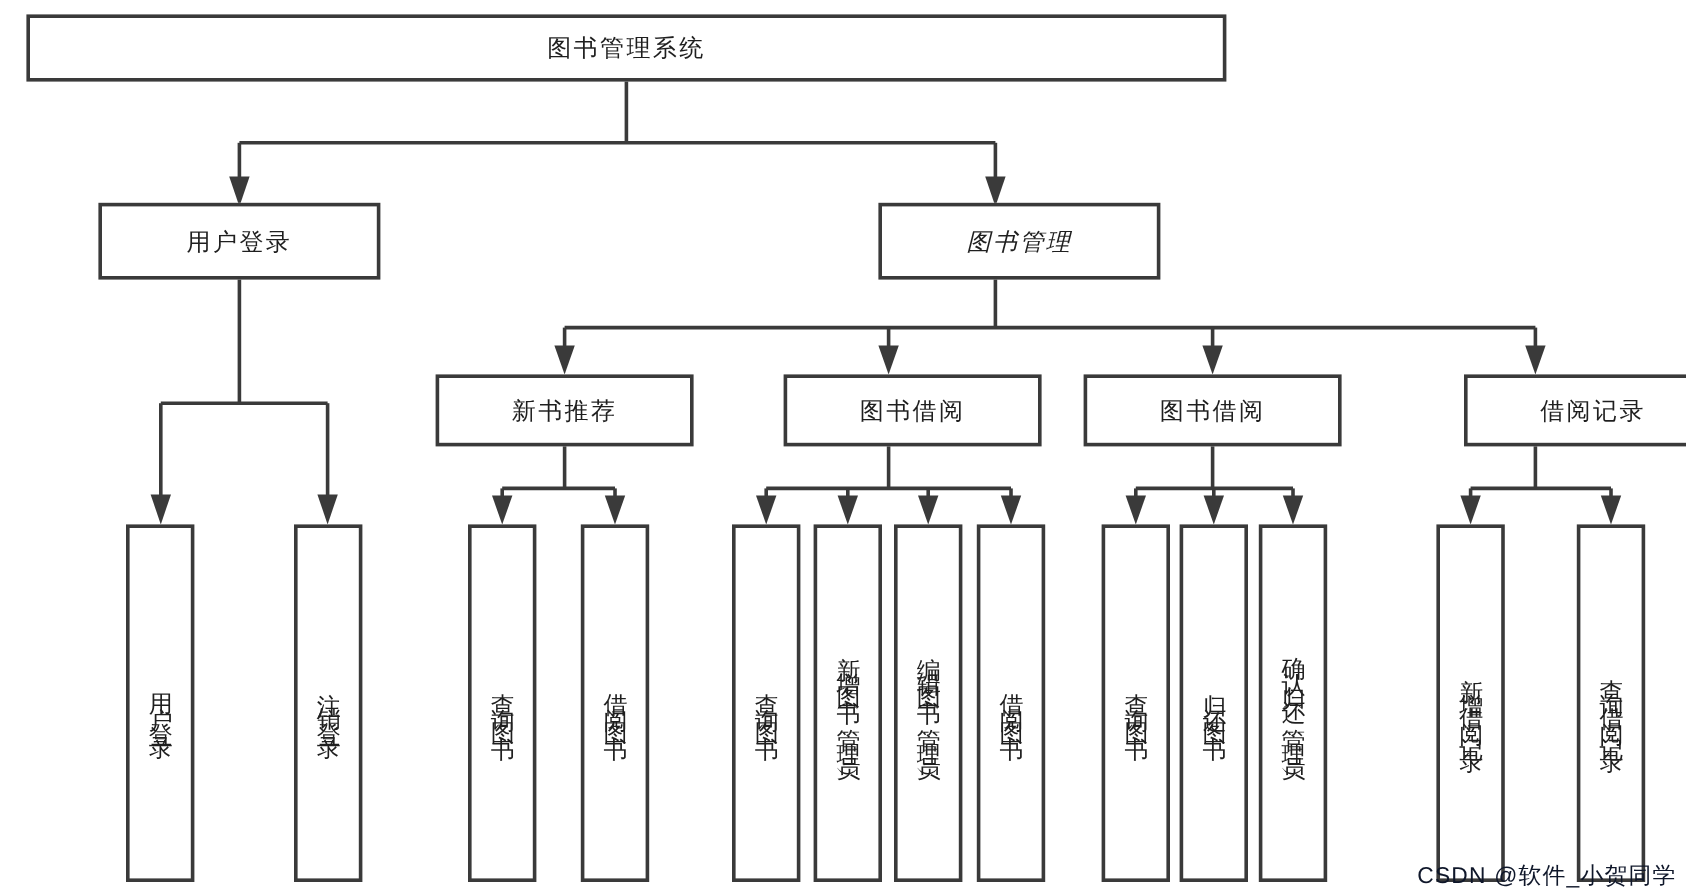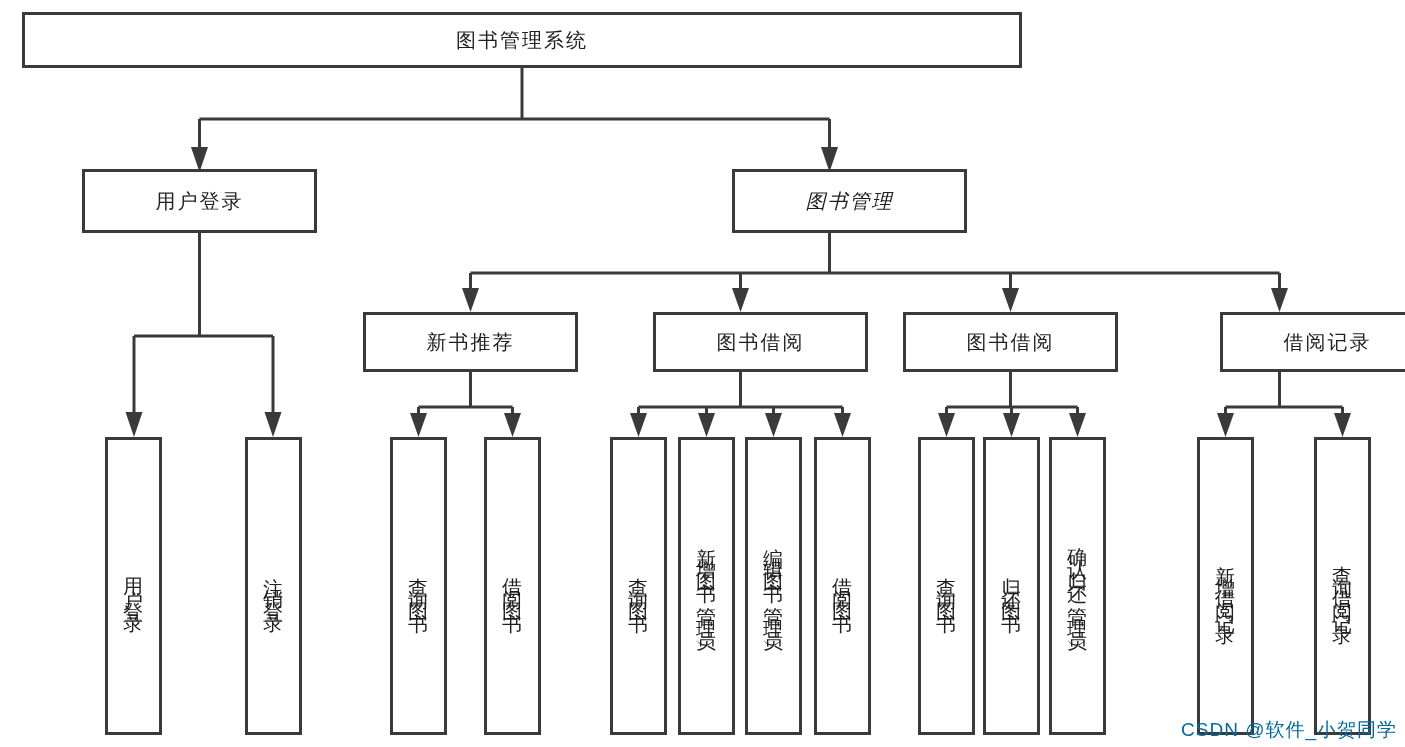--- a/index.html
+++ b/index.html
@@ -43,21 +43,21 @@
     letter-spacing: 12px;
     font-size: 20px;
     line-height: 1;
   }
   .watermark {
     position: absolute;
     right: 8px;
     bottom: 4px;
     font-size: 19px;
     letter-spacing: 1px;
-    color: #0369a1;
+    color: #0f172a;
     z-index: 5;
     text-align: center;
   }
 </style>
 </head>
 <body>
 
 <div class="canvas">
 
   <svg class="connectors" viewBox="0 0 1405 747" xmlns="http://www.w3.org/2000/svg">

